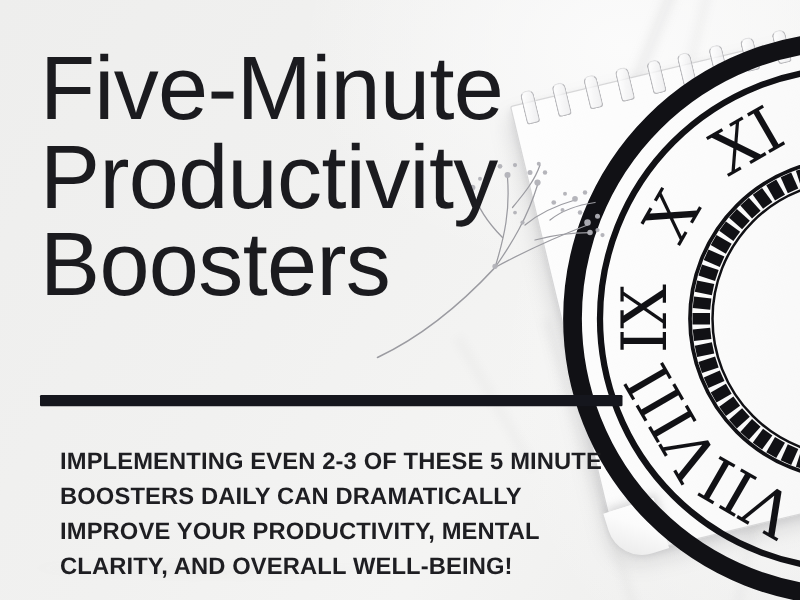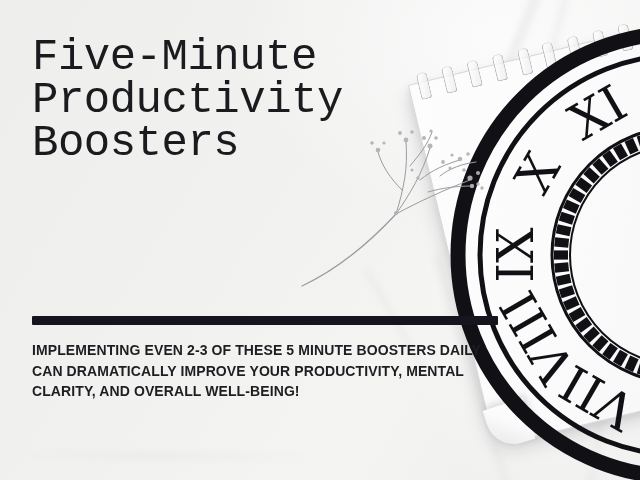--- a/index.html
+++ b/index.html
@@ -128,23 +128,23 @@
     width: 480px;
     height: 480px;
   }
 
   .headline {
     position: absolute;
     top: 36px;
     left: 0;
     width: 480px;
     margin: 0;
-    font-family: Liberation Mono, monospace;
+    font-family: Liberation Sans, sans-serif;
     font-weight: 400;
-    font-size: 44px;
+    font-size: 72px;
     line-height: 0.98;
     letter-spacing: -0.5px;
     color: #1b1b1f;
     white-space: pre-line;
   }
 
   .divider {
     position: absolute;
     left: 0;
     top: 316px;
@@ -152,24 +152,24 @@
     height: 9px;
     background: #15161d;
     border-radius: 1px;
   }
 
   .subcopy {
     position: absolute;
     left: 0;
     top: 340px;
     width: 452px;
-    margin: 0;
+    margin: 16px;
     font-family: "Liberation Sans", sans-serif;
     font-weight: bold;
-    font-size: 14px;
+    font-size: 19px;
     line-height: 1.47;
     letter-spacing: 0.1px;
     color: #1e1e22;
     text-transform: uppercase;
     white-space: pre-line;
   }
 </style>
 </head>
 <body>
 

